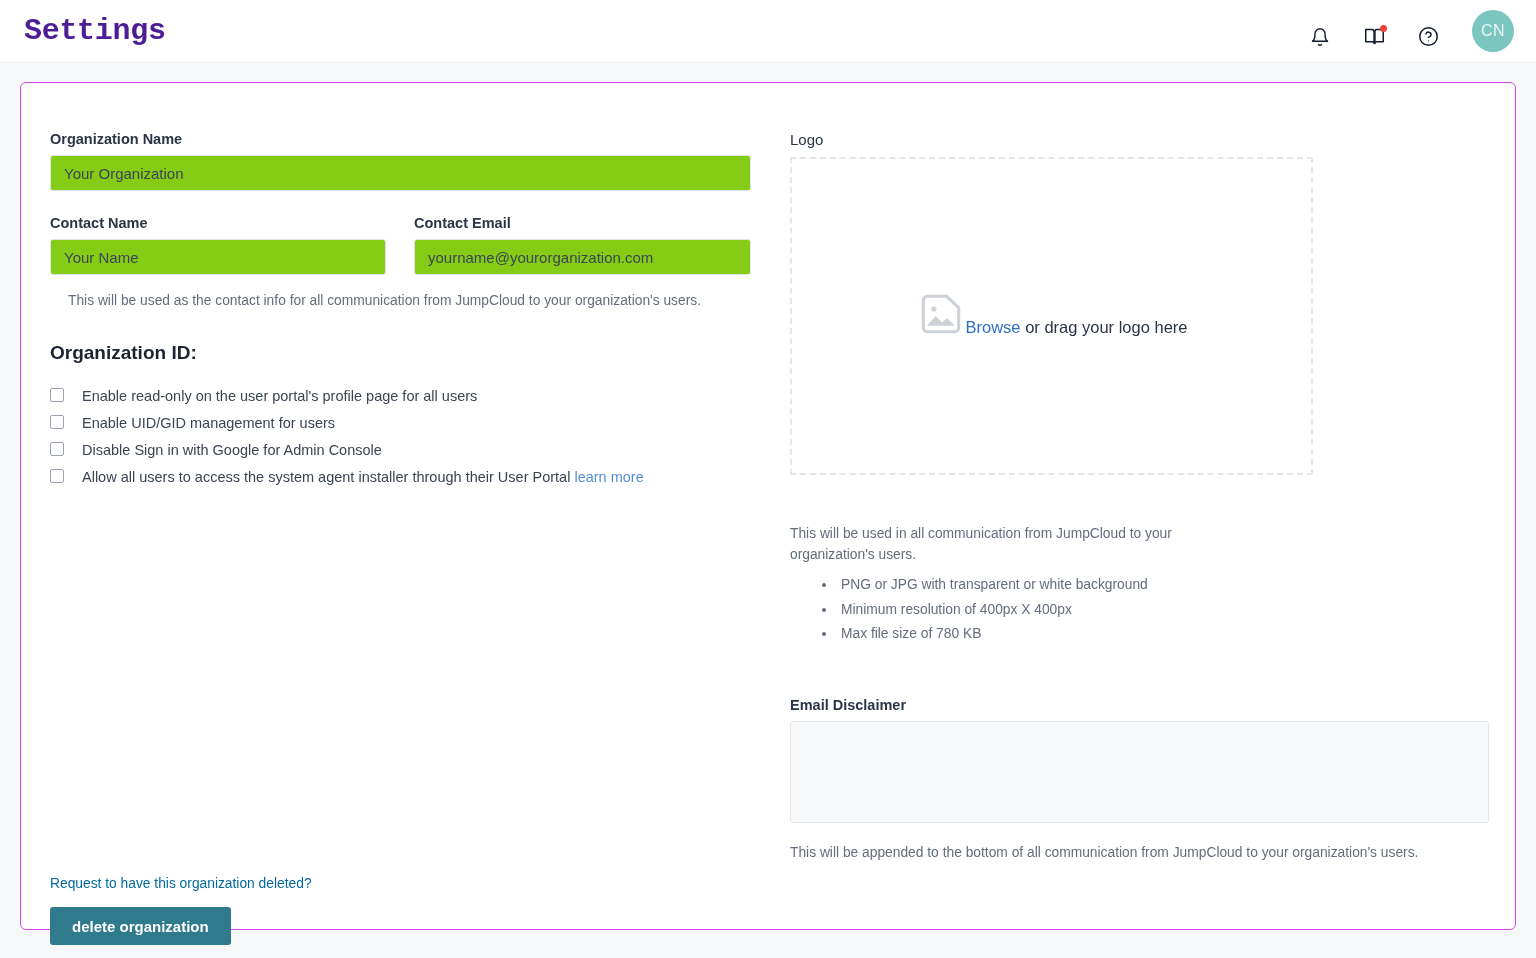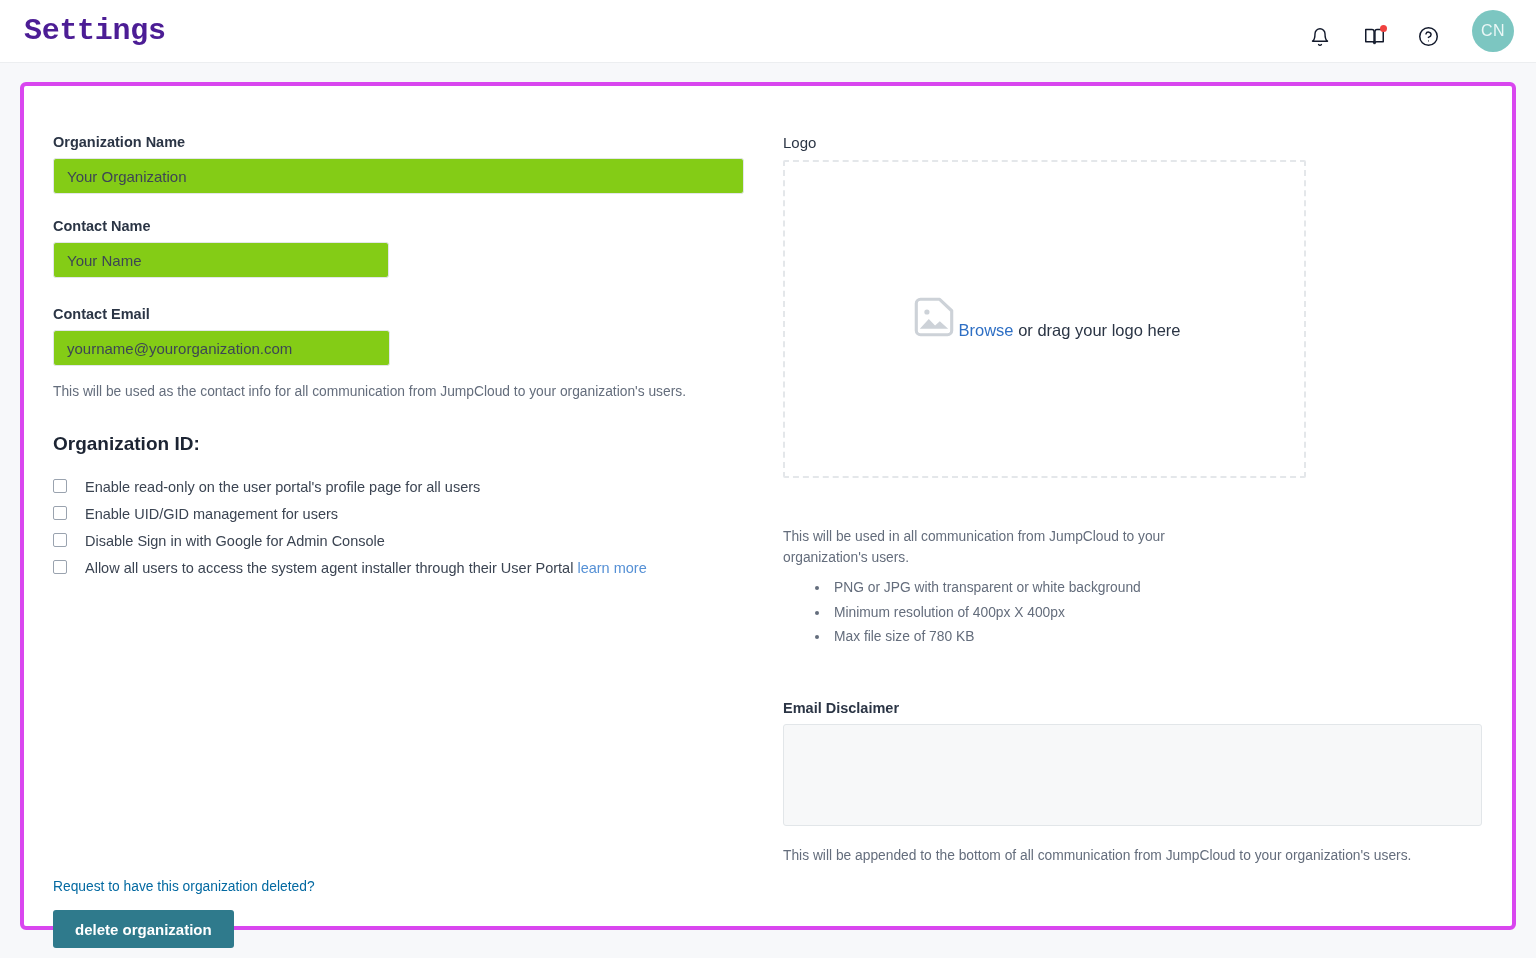--- a/index.html
+++ b/index.html
@@ -71,21 +71,21 @@
   }
 
   
   .card {
     position: absolute;
     left: 20px;
     top: 82px;
     width: 1496px;
     height: 848px;
     background: #ffffff;
-    border: 4px solid #d946ef;
+    border: 1px solid #d946ef;
     border-radius: 6px;
   }
   .card-inner {
     display: flex;
     padding: 48px 30px 0 29px;
     height: 100%;
   }
   .col-left  { width: 733px; position: relative; }
   .col-right { width: 700px; margin-left: 39px; }
 
@@ -103,30 +103,31 @@
     background: #84cc16;
     border: 1px solid #e2e6e9;
     border-radius: 3px;
     padding: 0 13px;
     font-size: 15px;
     color: #3d4654;
     font-family: "Liberation Sans", sans-serif;
   }
   .text-input::placeholder { color: #3d4654; }
 
-  .row-two { display: flex; gap: 28px; margin-top: 24px; flex-direction: column; }
+  .row-two { display: flex; gap: 28px; margin-top: 24px; }
   .row-two > div:first-child { width: 336px; }
   .row-two > div:last-child  { width: 337px; }
 
   .help-text {
     font-size: 13.8px;
     line-height: 1.45;
     color: #646d7c;
     margin-top: 16px;
     max-width: 668px;
+    margin-left: 18px;
   }
 
   .section-heading {
     font-size: 19px;
     font-weight: 700;
     color: #1c2433;
     margin-top: 31px;
   }
 
   

